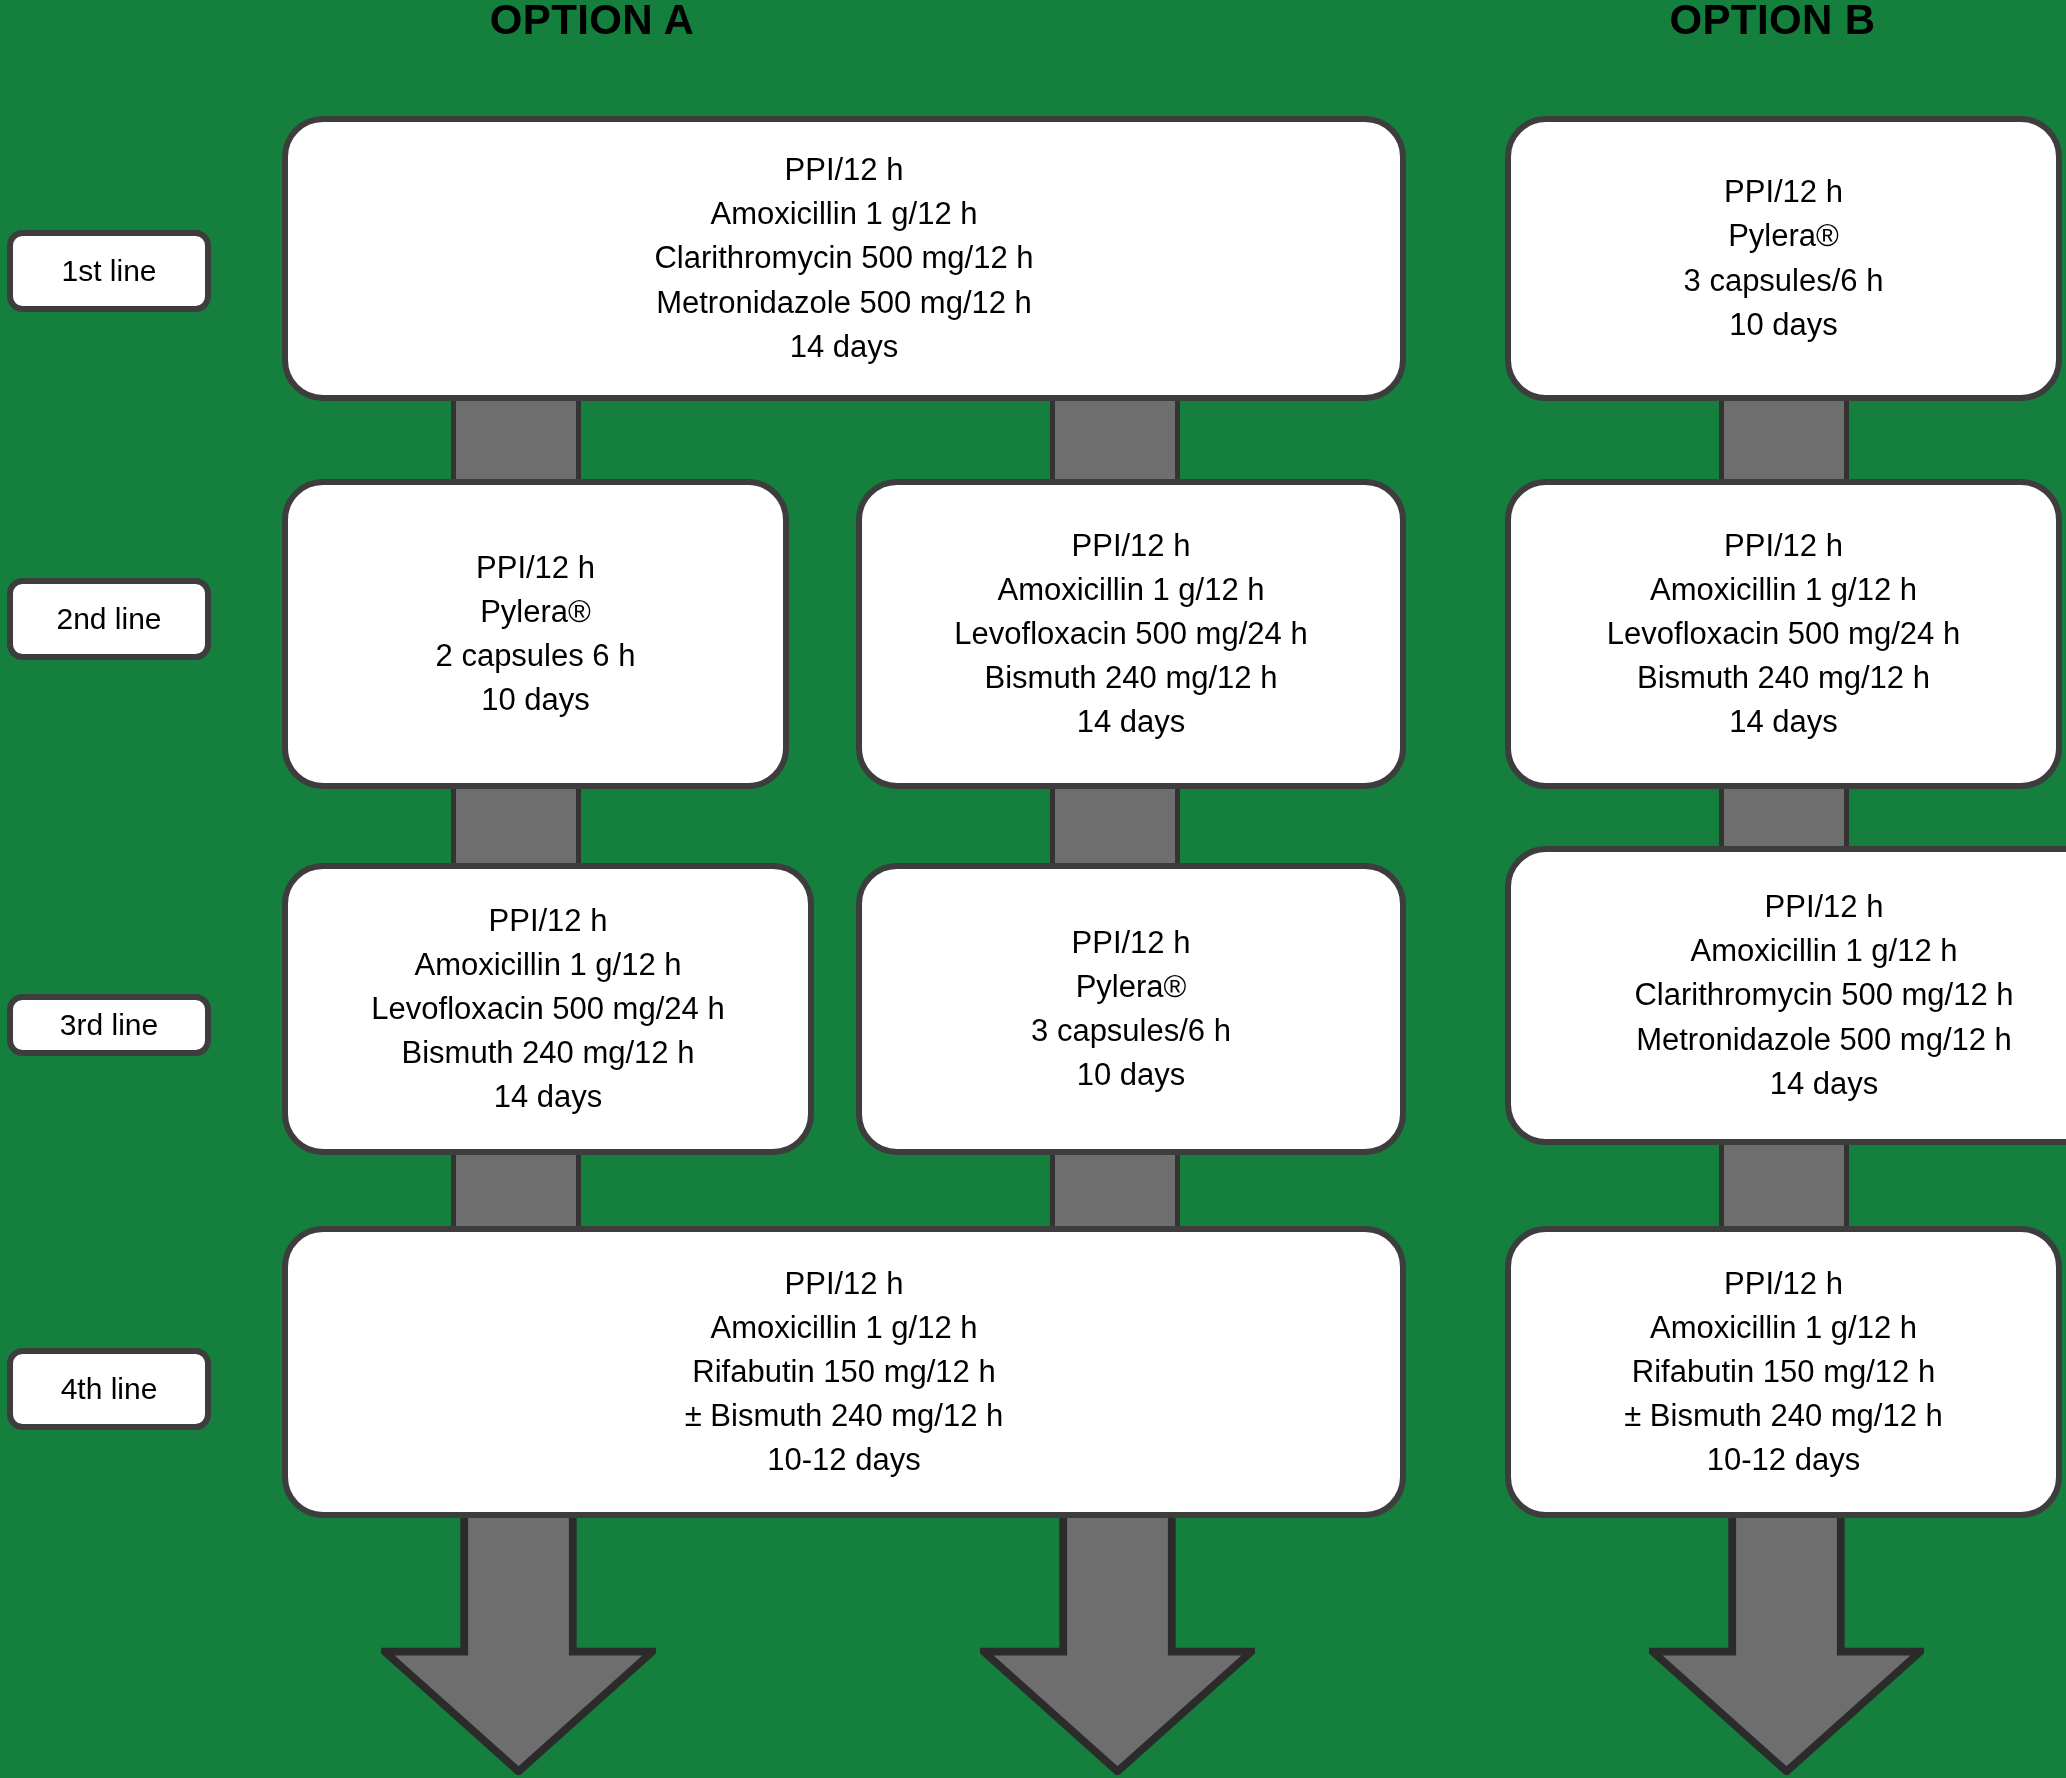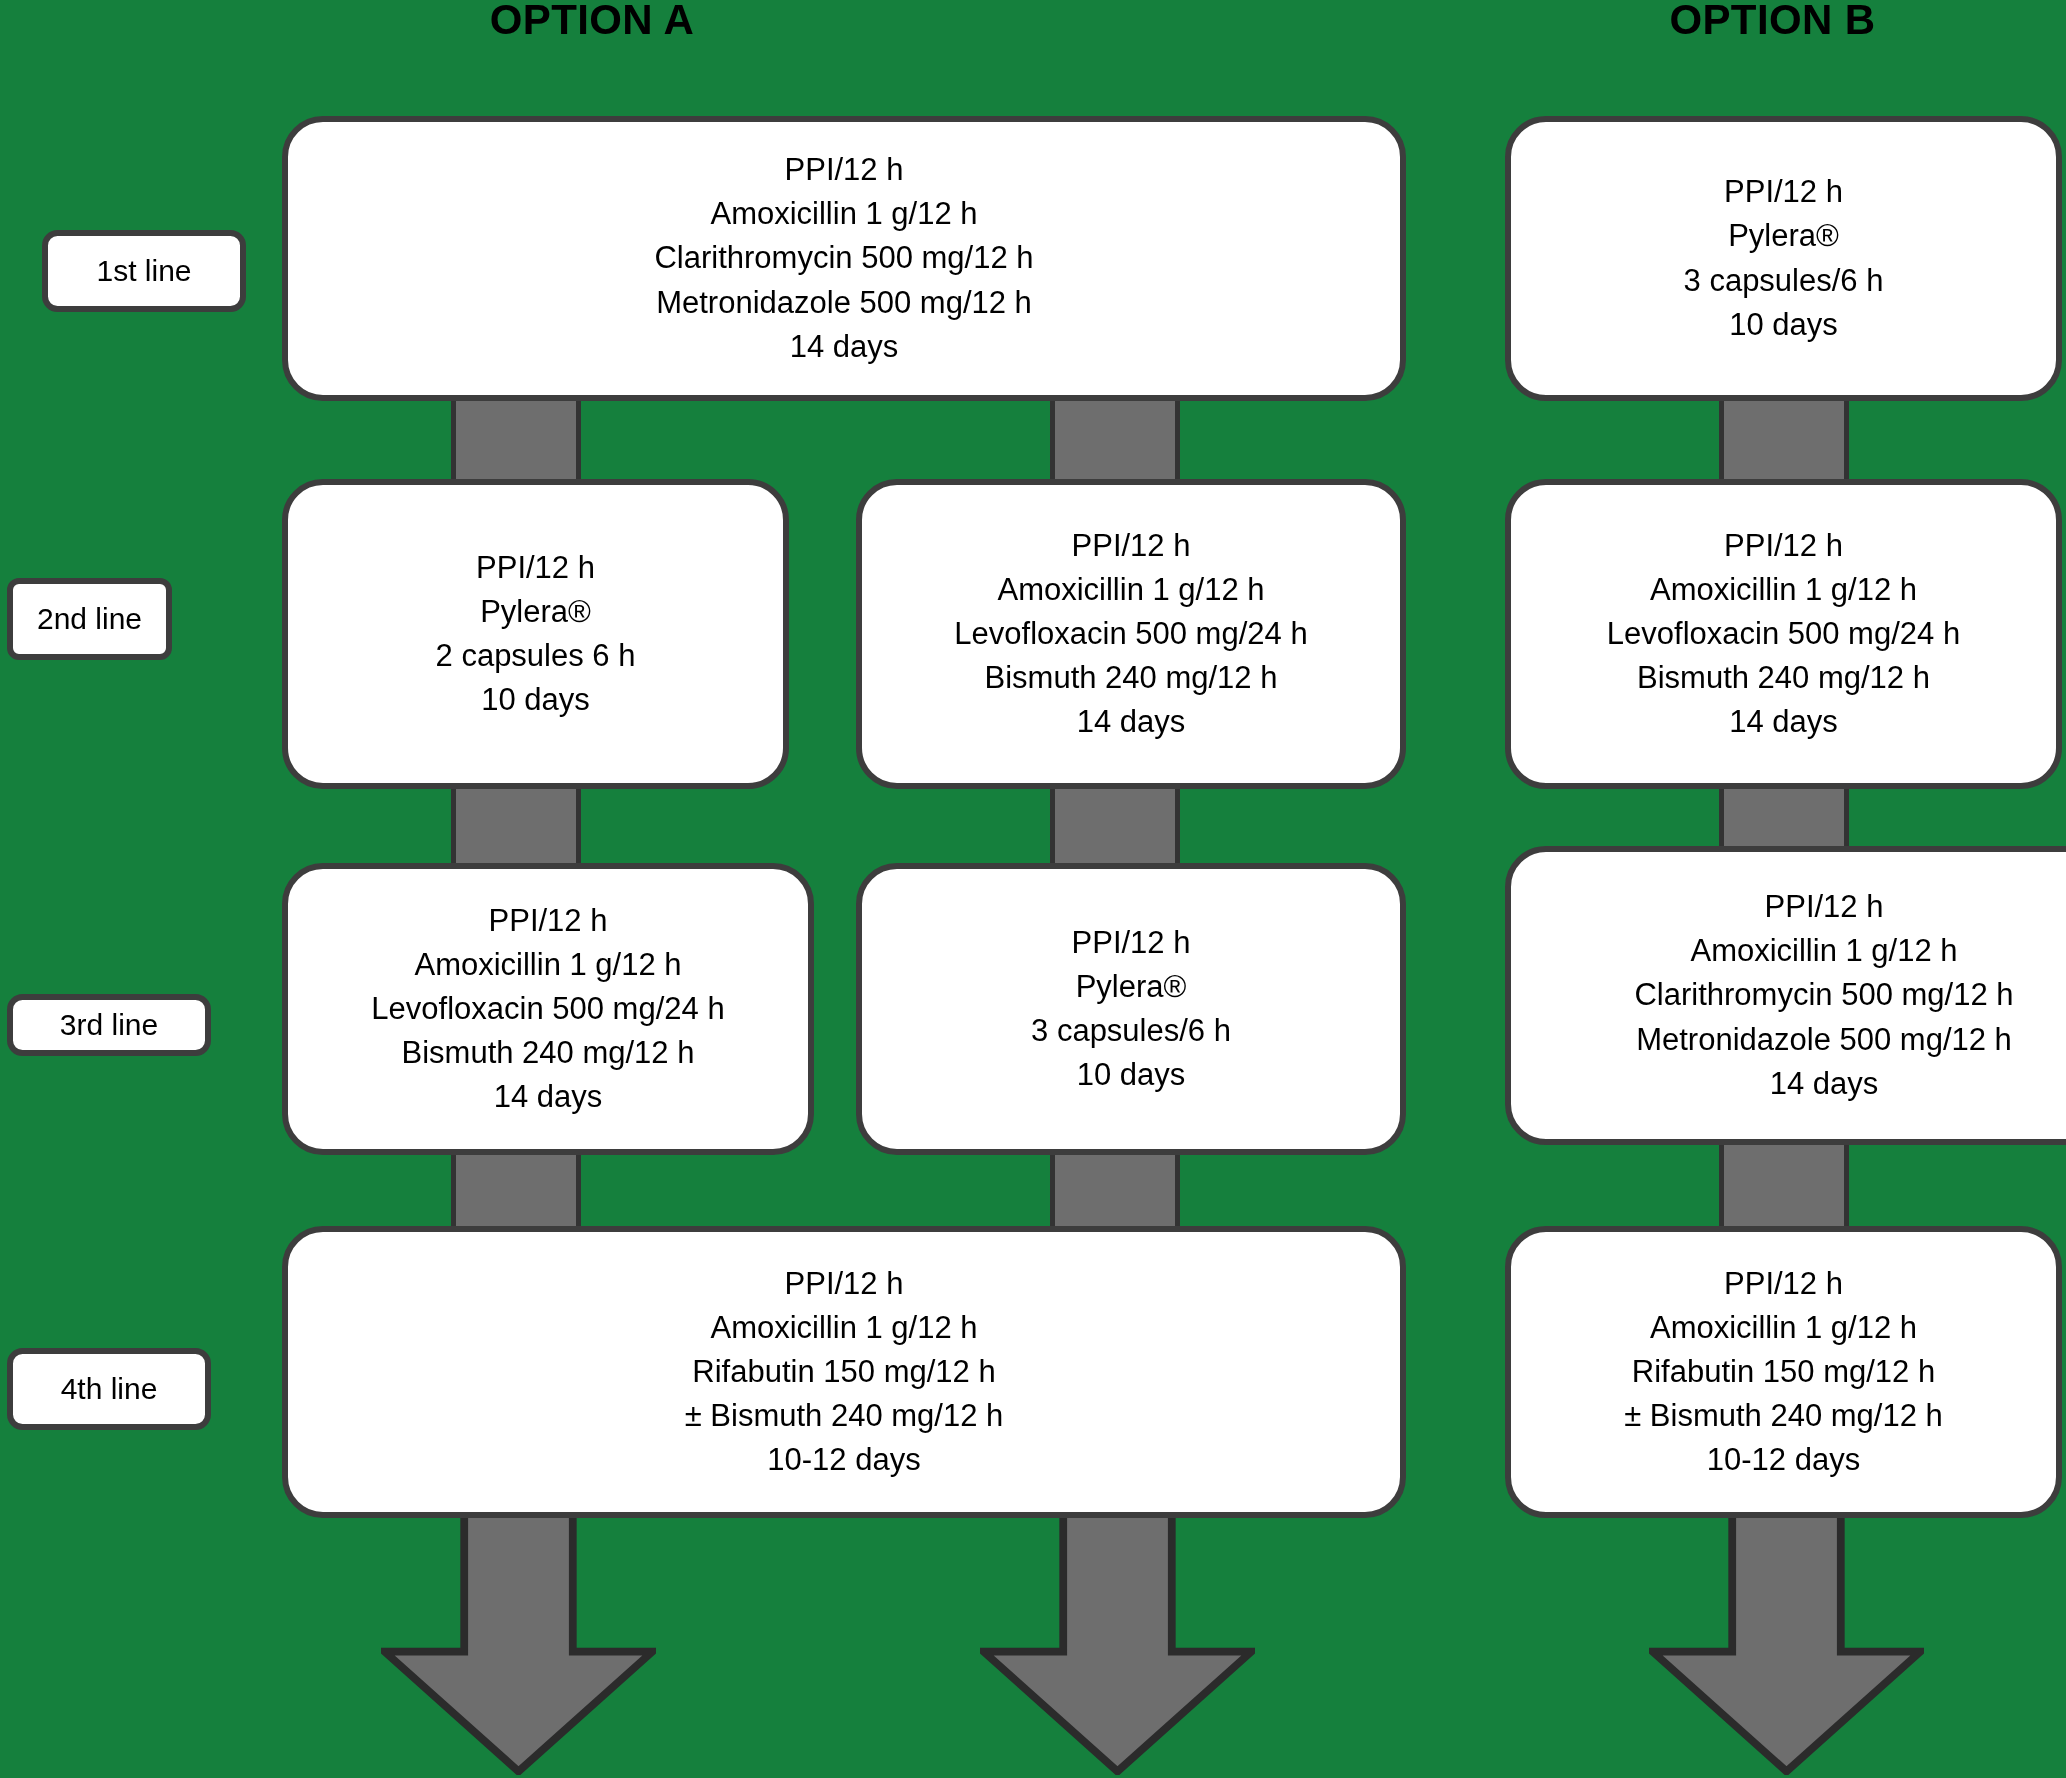--- a/index.html
+++ b/index.html
@@ -84,24 +84,24 @@
   .arrow svg { display: block; }
 </style>
 </head>
 <body>
 
 <div id="canvas">
 
   <div class="col-header" style="left:282px; top:-4.2px; width:620px;">OPTION A</div>
   <div class="col-header" style="left:1501px; top:-4.2px; width:543px;">OPTION B</div>
 
-  <div class="line-label" style="left:7px; top:230px; width:204px; height:82px;margin-left:35px;">
+  <div class="line-label" style="left:7px; top:230px; width:204px; height:82px;">
     <span>1st line</span>
   </div>
-  <div class="line-label" style="left:7px; top:578px; width:165px; height:82px;border-radius:12px;">
+  <div class="line-label" style="left:7px; top:578px; width:204px; height:82px;">
     <span>2nd line</span>
   </div>
   <div class="line-label" style="left:7px; top:994px; width:204px; height:62px;">
     <span>3rd line</span>
   </div>
   <div class="line-label" style="left:7px; top:1332px; width:204px; height:82px;margin-top:16px;">
     <span>4th line</span>
   </div>
 
   <div class="connector" style="left:451px; top:395px; width:130px; height:85px;"></div>

